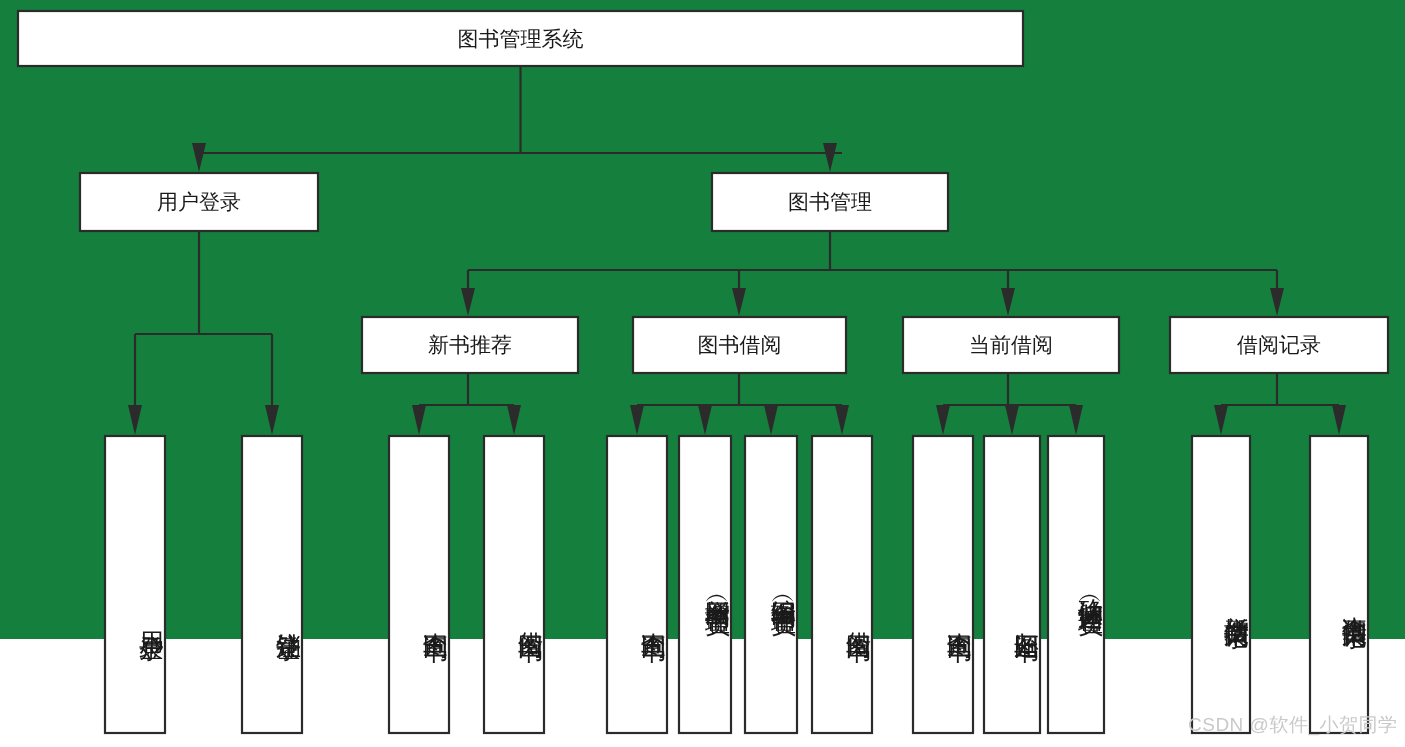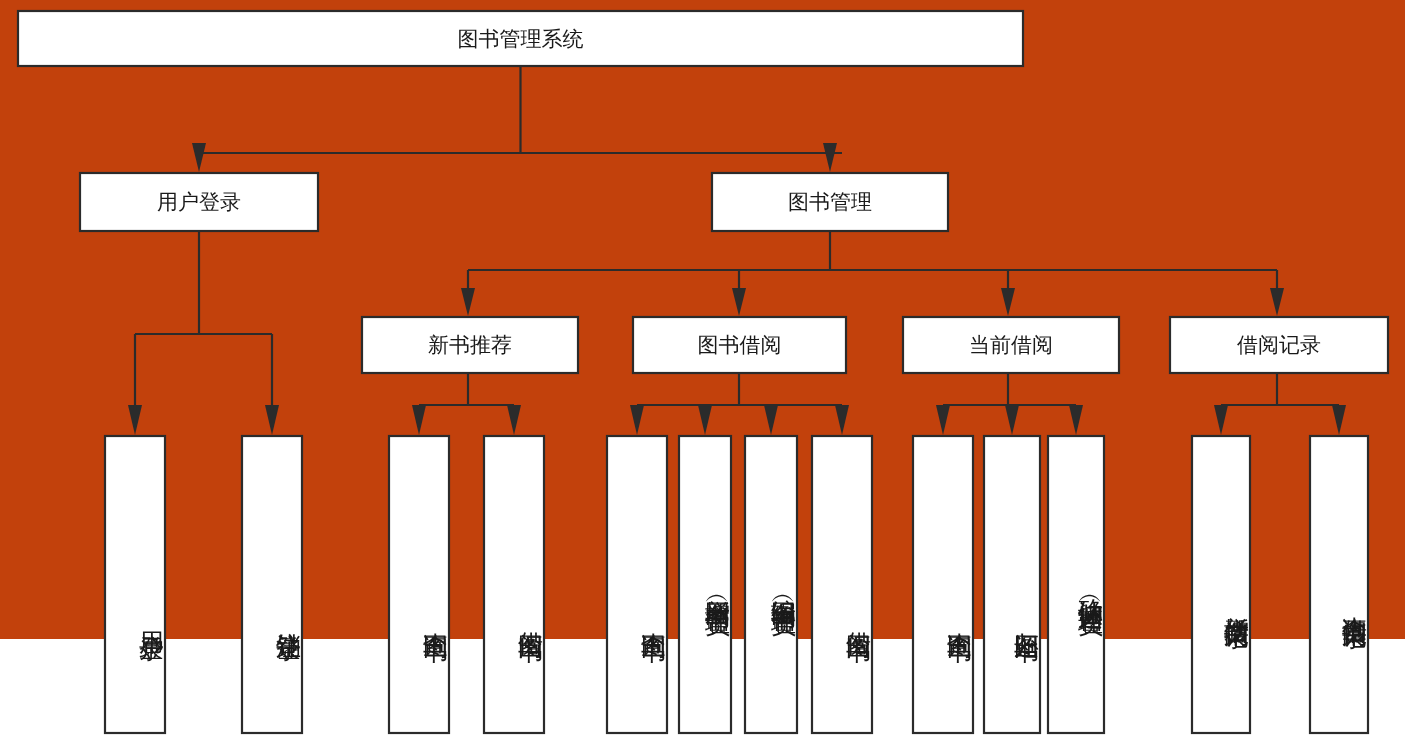--- a/index.html
+++ b/index.html
@@ -10,21 +10,21 @@
   body {
     width: 1405px;
     height: 747px;
     font-family: "Liberation Sans", "DejaVu Sans", sans-serif;
     overflow: hidden;
   }
   #diagram-root {
     position: relative;
     width: 1405px;
     height: 639px;
-    background: #c2410c;
+    background: #15803d;
   }
   svg#tree-svg {
     position: absolute;
     top: 0;
     left: 0;
     width: 1405px;
     height: 747px;
   }
   .node-rect {
     fill: #ffffff;
@@ -194,14 +194,15 @@
   <div class="leaf-label" style="left:607px; top:498px; width:60px; height:235px;">查询图书</div>
   <div class="leaf-label" style="left:679px; top:442px; width:52px; height:291px;">新增图书（管理员）</div>
   <div class="leaf-label" style="left:745px; top:442px; width:52px; height:291px;">编辑图书（管理员）</div>
   <div class="leaf-label" style="left:812px; top:498px; width:60px; height:235px;">借阅图书</div>
   <div class="leaf-label" style="left:913px; top:498px; width:60px; height:235px;">查询图书</div>
   <div class="leaf-label" style="left:984px; top:498px; width:56px; height:235px;">归还图书</div>
   <div class="leaf-label" style="left:1048px; top:442px; width:56px; height:291px;">确认归还（管理员）</div>
   <div class="leaf-label" style="left:1192px; top:470px; width:58px; height:263px;">新增借阅记录</div>
   <div class="leaf-label" style="left:1310px; top:470px; width:58px; height:263px;">查询借阅记录</div>
 
+  <div class="watermark">CSDN @软件_小贺同学</div>
 
 </div>
 
 </body></html>

